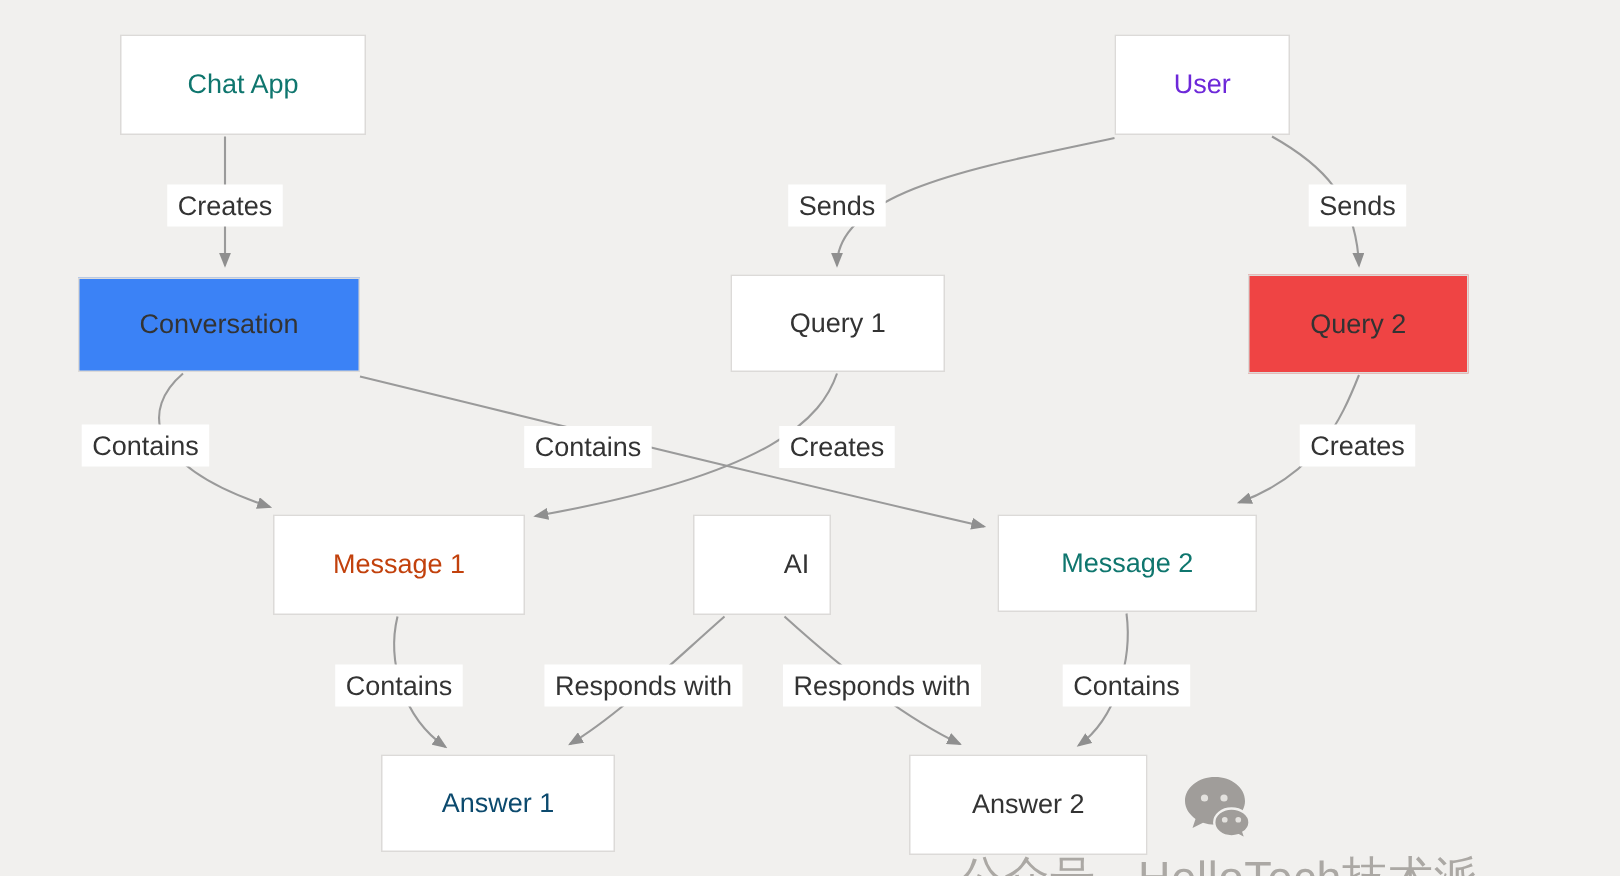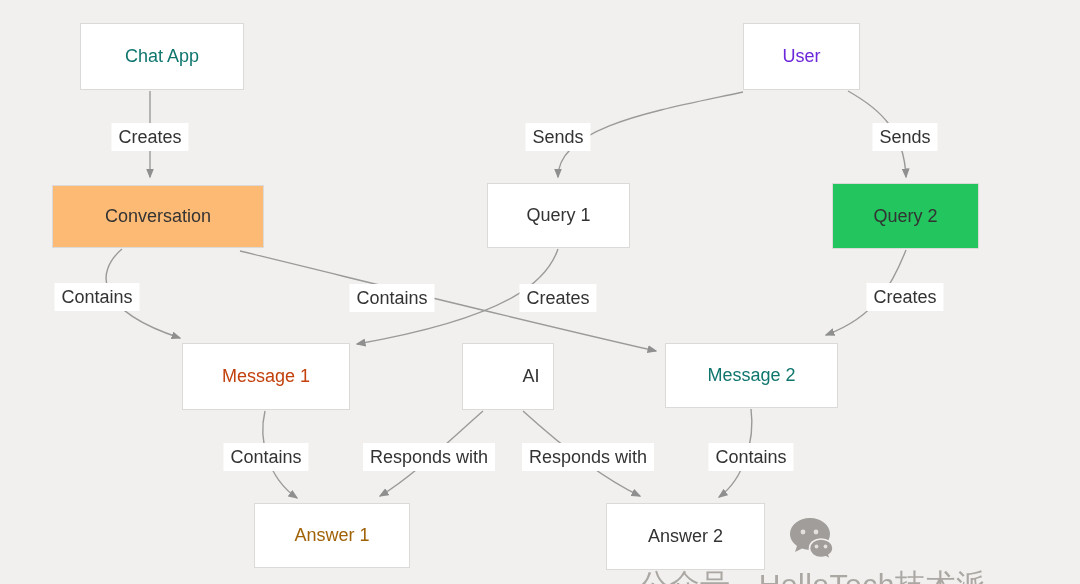--- a/index.html
+++ b/index.html
@@ -74,39 +74,39 @@
       </g>
   </svg>
 
   <div id="nodes">
       <div class="node" style="left: 80px; top: 23px; width: 164px; height: 67px; background: rgb(255, 255, 255); border: 1px solid rgb(220, 218, 216); color: #0f766e;">
         <span>Chat App</span>
       </div>
       <div class="node" style="left: 743px; top: 23px; width: 117px; height: 67px; background: rgb(255, 255, 255); border: 1px solid rgb(220, 218, 216); color: #6d28d9;">
         <span>User</span>
       </div>
-      <div class="node" style="left: 52px; top: 185px; width: 212px; height: 63px; background: #fdba74; border: 1px solid rgb(220, 218, 216); color: rgb(51, 51, 51);">
+      <div class="node" style="left: 52px; top: 185px; width: 188px; height: 63px; background: #3b82f6; border: 1px solid rgb(220, 218, 216); color: rgb(51, 51, 51);">
         <span>Conversation</span>
       </div>
       <div class="node" style="left: 487px; top: 183px; width: 143px; height: 65px; background: rgb(255, 255, 255); border: 1px solid rgb(220, 218, 216); color: rgb(51, 51, 51);">
         <span>Query 1</span>
       </div>
-      <div class="node" style="left: 832px; top: 183px; width: 147px; height: 66px; background: #22c55e; border: 1px solid rgb(220, 218, 216); color: rgb(51, 51, 51); align-items: center;">
+      <div class="node" style="left: 832px; top: 183px; width: 147px; height: 66px; background: #ef4444; border: 1px solid rgb(220, 218, 216); color: rgb(51, 51, 51); align-items: center;">
         <span>Query 2</span>
       </div>
       <div class="node" style="left: 182px; top: 343px; width: 168px; height: 67px; background: rgb(255, 255, 255); border: 1px solid rgb(220, 218, 216); color: #c2410c;">
         <span>Message 1</span>
       </div>
       <div class="node" style="left: 462px; top: 343px; width: 92px; height: 67px; background: rgb(255, 255, 255); border: 1px solid rgb(220, 218, 216); color: rgb(51, 51, 51); padding-left: 46px;">
         <span>AI</span>
       </div>
       <div class="node" style="left: 665px; top: 343px; width: 173px; height: 65px; background: rgb(255, 255, 255); border: 1px solid rgb(220, 218, 216); color: #0f766e;">
         <span>Message 2</span>
       </div>
-      <div class="node" style="left: 254px; top: 503px; width: 156px; height: 65px; background: rgb(255, 255, 255); border: 1px solid rgb(220, 218, 216); color: #a16207;">
+      <div class="node" style="left: 254px; top: 503px; width: 156px; height: 65px; background: rgb(255, 255, 255); border: 1px solid rgb(220, 218, 216); color: #0c4a6e;">
         <span>Answer 1</span>
       </div>
       <div class="node" style="left: 606px; top: 503px; width: 159px; height: 67px; background: rgb(255, 255, 255); border: 1px solid rgb(220, 218, 216); color: rgb(51, 51, 51);">
         <span>Answer 2</span>
       </div>
     </div>
 
   <div id="edge-labels">
       <div class="edge-label" style="left: 150px; top: 137px; background: rgb(255, 255, 255); color: rgb(51, 51, 51);">Creates</div>
       <div class="edge-label" style="left: 558px; top: 137px; background: rgb(255, 255, 255); color: rgb(51, 51, 51);">Sends</div>

